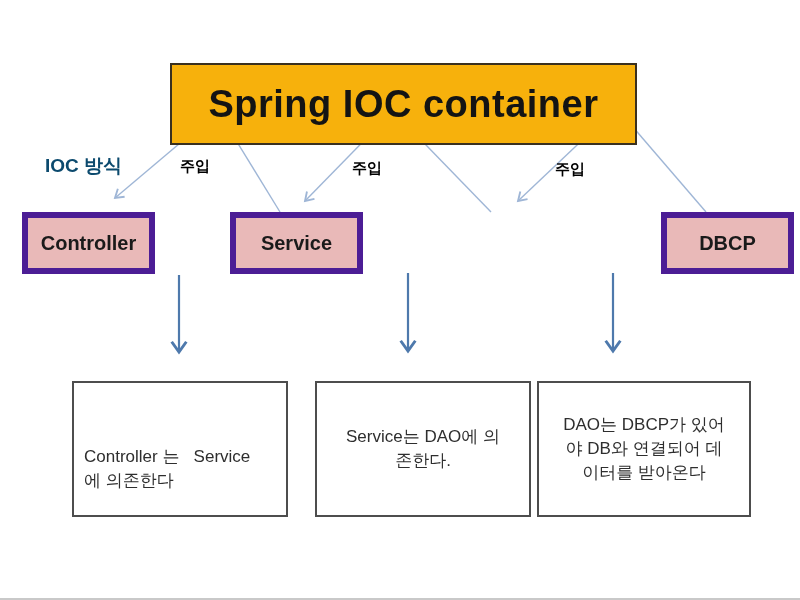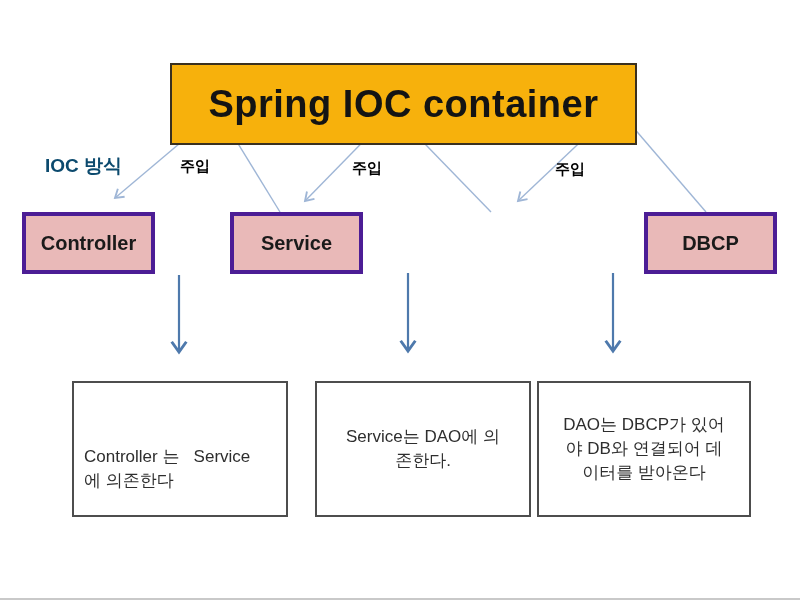--- a/index.html
+++ b/index.html
@@ -18,28 +18,28 @@
     position:absolute;left:45px;top:153px;font-size:19px;font-weight:bold;color:#0c4a6e;
   }
   .inj-label{
     position:absolute;font-size:15px;font-weight:bold;color:#000000;
   }
   .inj-0{left:180px;top:157px;}
   .inj-1{left:352px;top:159px;}
   .inj-2{left:555px;top:160px;}
   .component-box{
     position:absolute;top:212px;height:62px;box-sizing:border-box;
-    background:#E9B9B8;border:4px solid #4c1d95;
+    background:#E9B9B8;border:6px solid #4c1d95;
     display:flex;align-items:center;justify-content:center;
   }
   .component-box span{font-size:20px;font-weight:bold;color:#1a1a1a;}
   .comp-0{left:22px;width:133px;}
   .comp-1{left:230px;width:133px;}
   .comp-2{left:437px;width:135px;}
-  .comp-3{left:644px;width:133px;}
+  .comp-3{left:661px;width:133px;}
   .desc-box{
     position:absolute;top:381px;height:136px;box-sizing:border-box;
     background:#ffffff;border:2px solid #4D4D4D;
     display:flex;align-items:center;
   }
   .desc-box span{
     font-size:17px;color:#2E2E2E;line-height:1.4;white-space:pre-wrap;display:block;width:100%;
   }
   .desc-0{left:72px;width:216px;}
   .desc-0 span{text-align:left;padding:0 4px 0 10px;margin-top:40px;}

